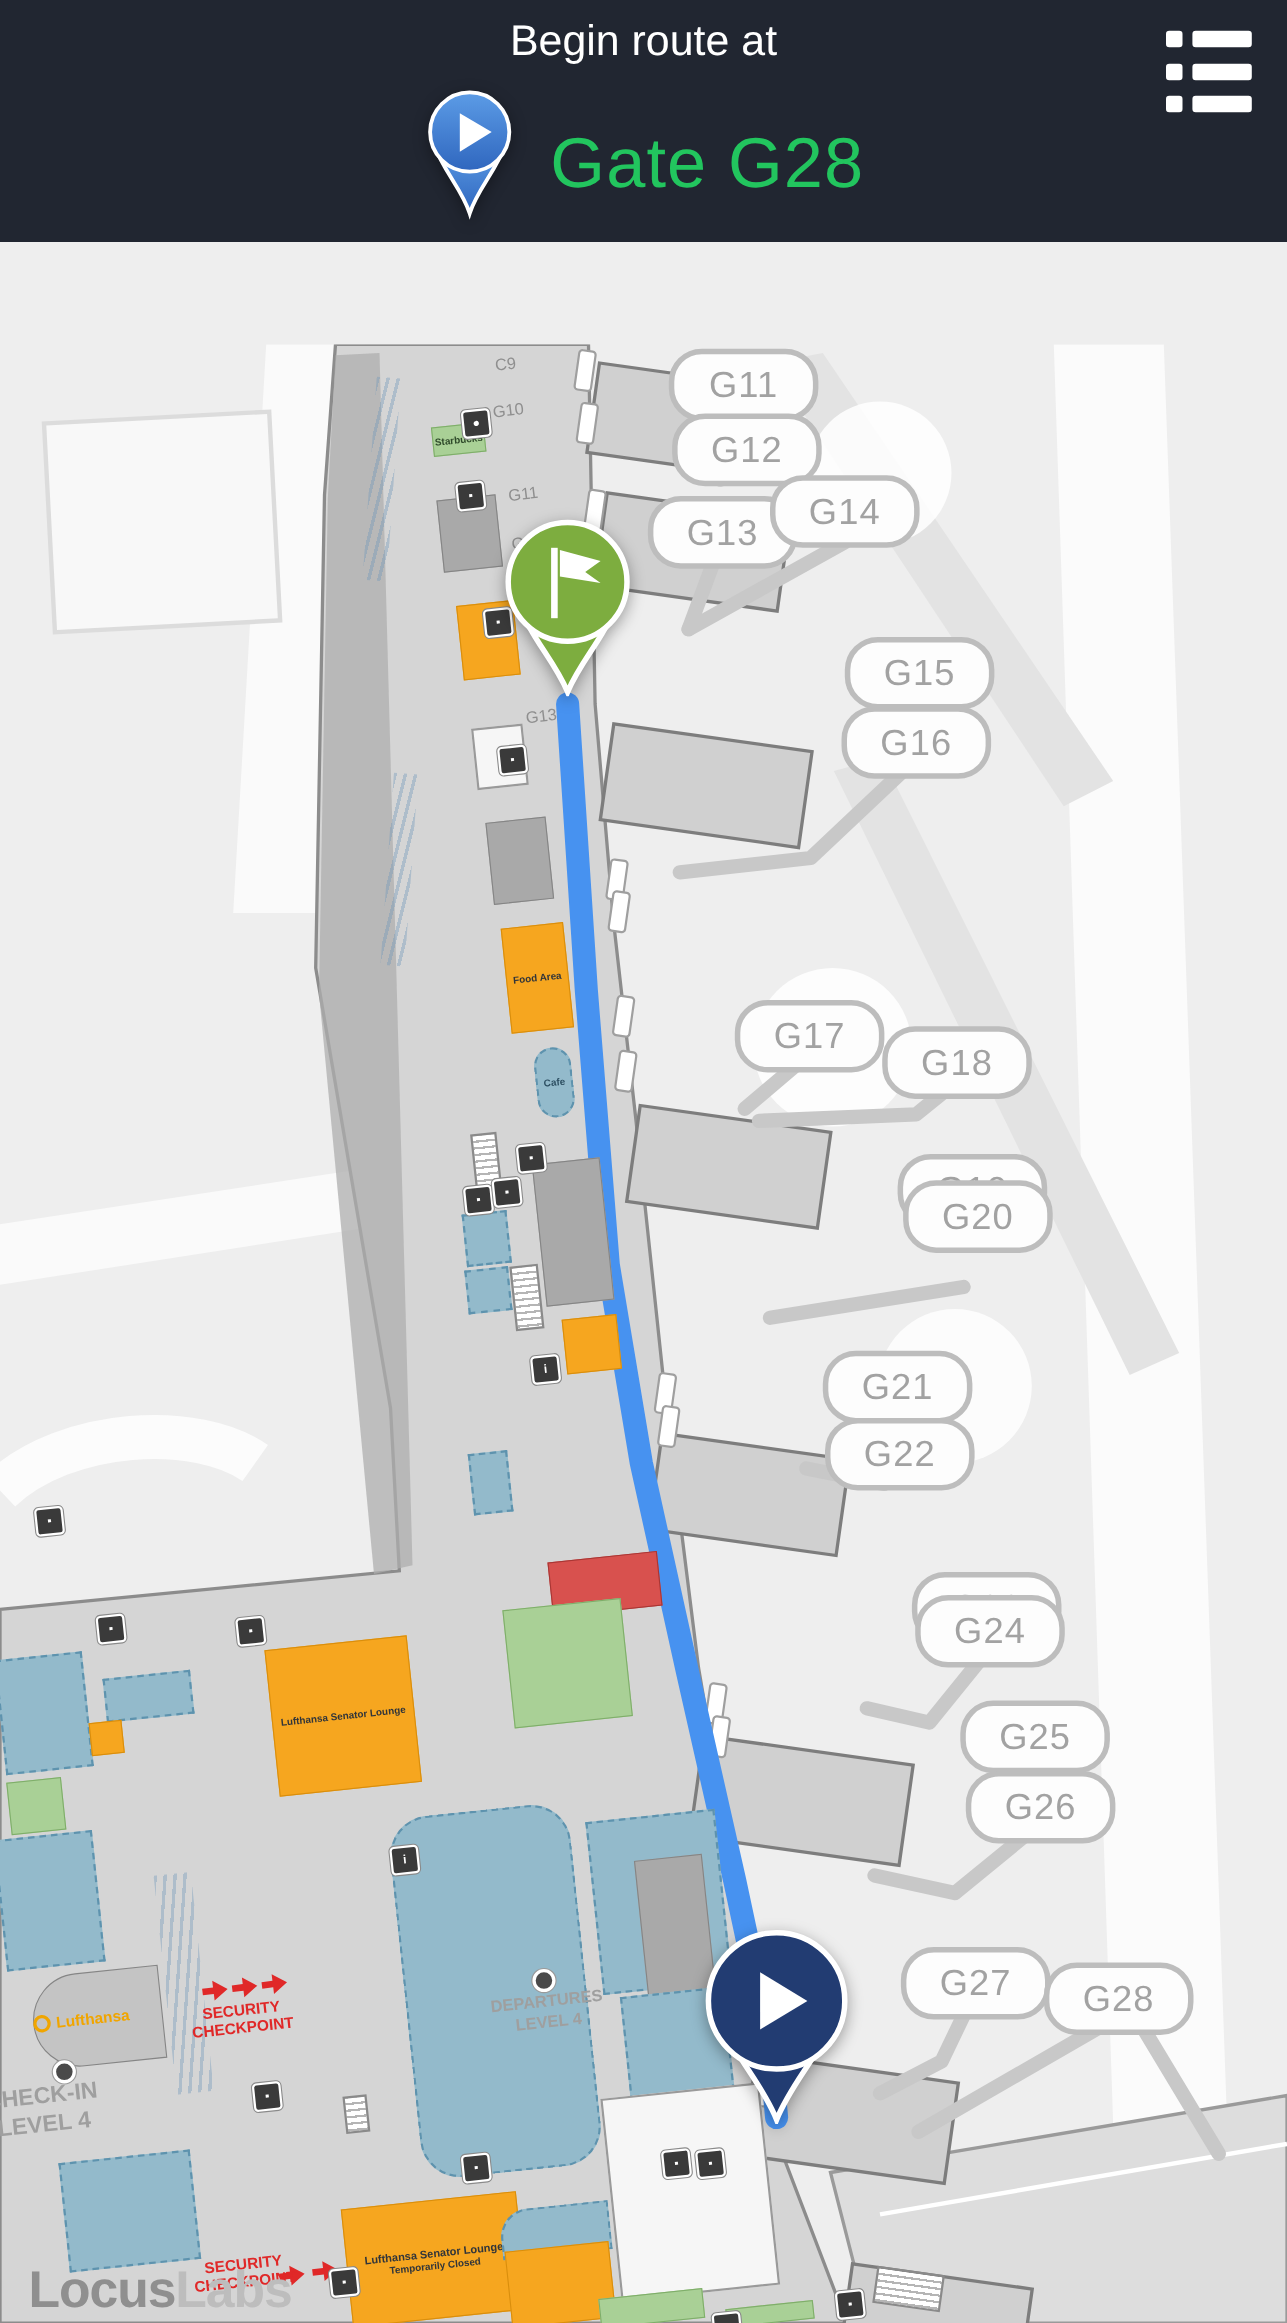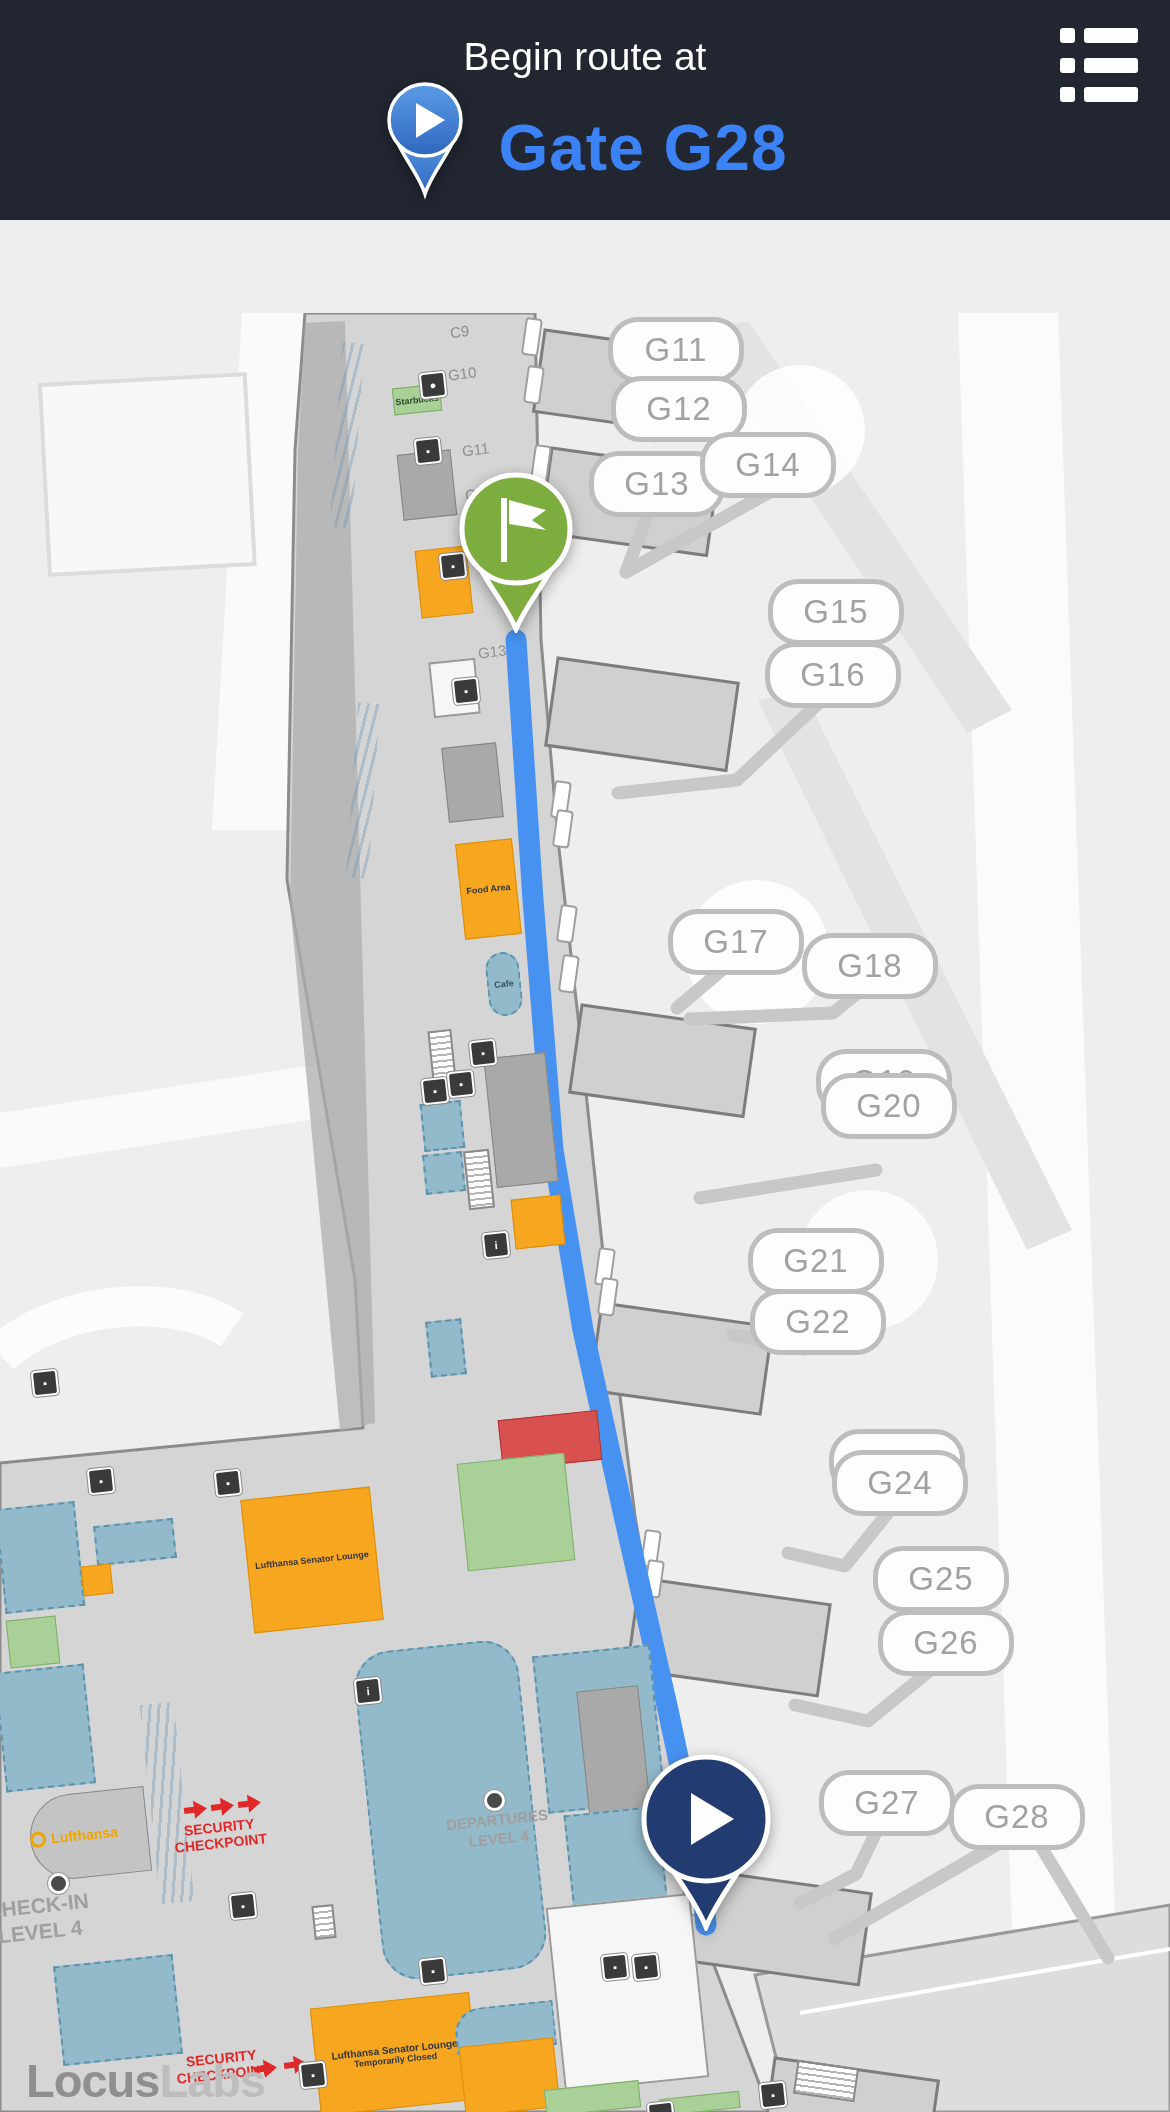--- a/index.html
+++ b/index.html
@@ -2,24 +2,24 @@
 <html><head>
 <meta charset="utf-8">
 <style>
   html,body{margin:0;padding:0;background:#dddddd;}
   .stage{position:relative;width:1170px;height:2112px;overflow:hidden;
          font-family:"Liberation Sans",sans-serif;background:#eeeeee;}
 
   
   .hdr{position:absolute;left:0;top:0;width:1170px;height:220px;background:#212631;}
   .hdr-title{position:absolute;left:0;top:16px;width:1170px;text-align:center;
-             color:#ffffff;font-size:39px;font-weight:400;margin-top:19px;}
+             color:#ffffff;font-size:39px;font-weight:400;}
   .hdr-row{position:absolute;left:0;top:70px;width:1170px;height:140px;
            display:flex;align-items:center;justify-content:center;gap:30px;}
-  .hdr-dest{color:#3b82f6;font-size:64px;font-weight:700;letter-spacing:1px;margin-top:16px;}
+  .hdr-dest{color:#22c55e;font-size:64px;font-weight:400;letter-spacing:1px;margin-top:16px;}
   .menu-btn{position:absolute;right:26px;top:28px;width:84px;height:74px;border:0;
             background:transparent;display:flex;flex-direction:column;justify-content:space-between;
             padding:0;cursor:pointer;}
   .menu-row{display:flex;gap:9px;height:15px;}
   .menu-sq{width:15px;height:15px;background:#fff;border-radius:3px;}
   .menu-bar{width:54px;height:15px;background:#fff;border-radius:3px;}
 
   .route-bar{position:absolute;left:0;top:220px;width:1170px;height:93px;background:#212631;
              border-top:2px solid #4a4f59;box-sizing:border-box;
              display:flex;align-items:center;justify-content:center;}

